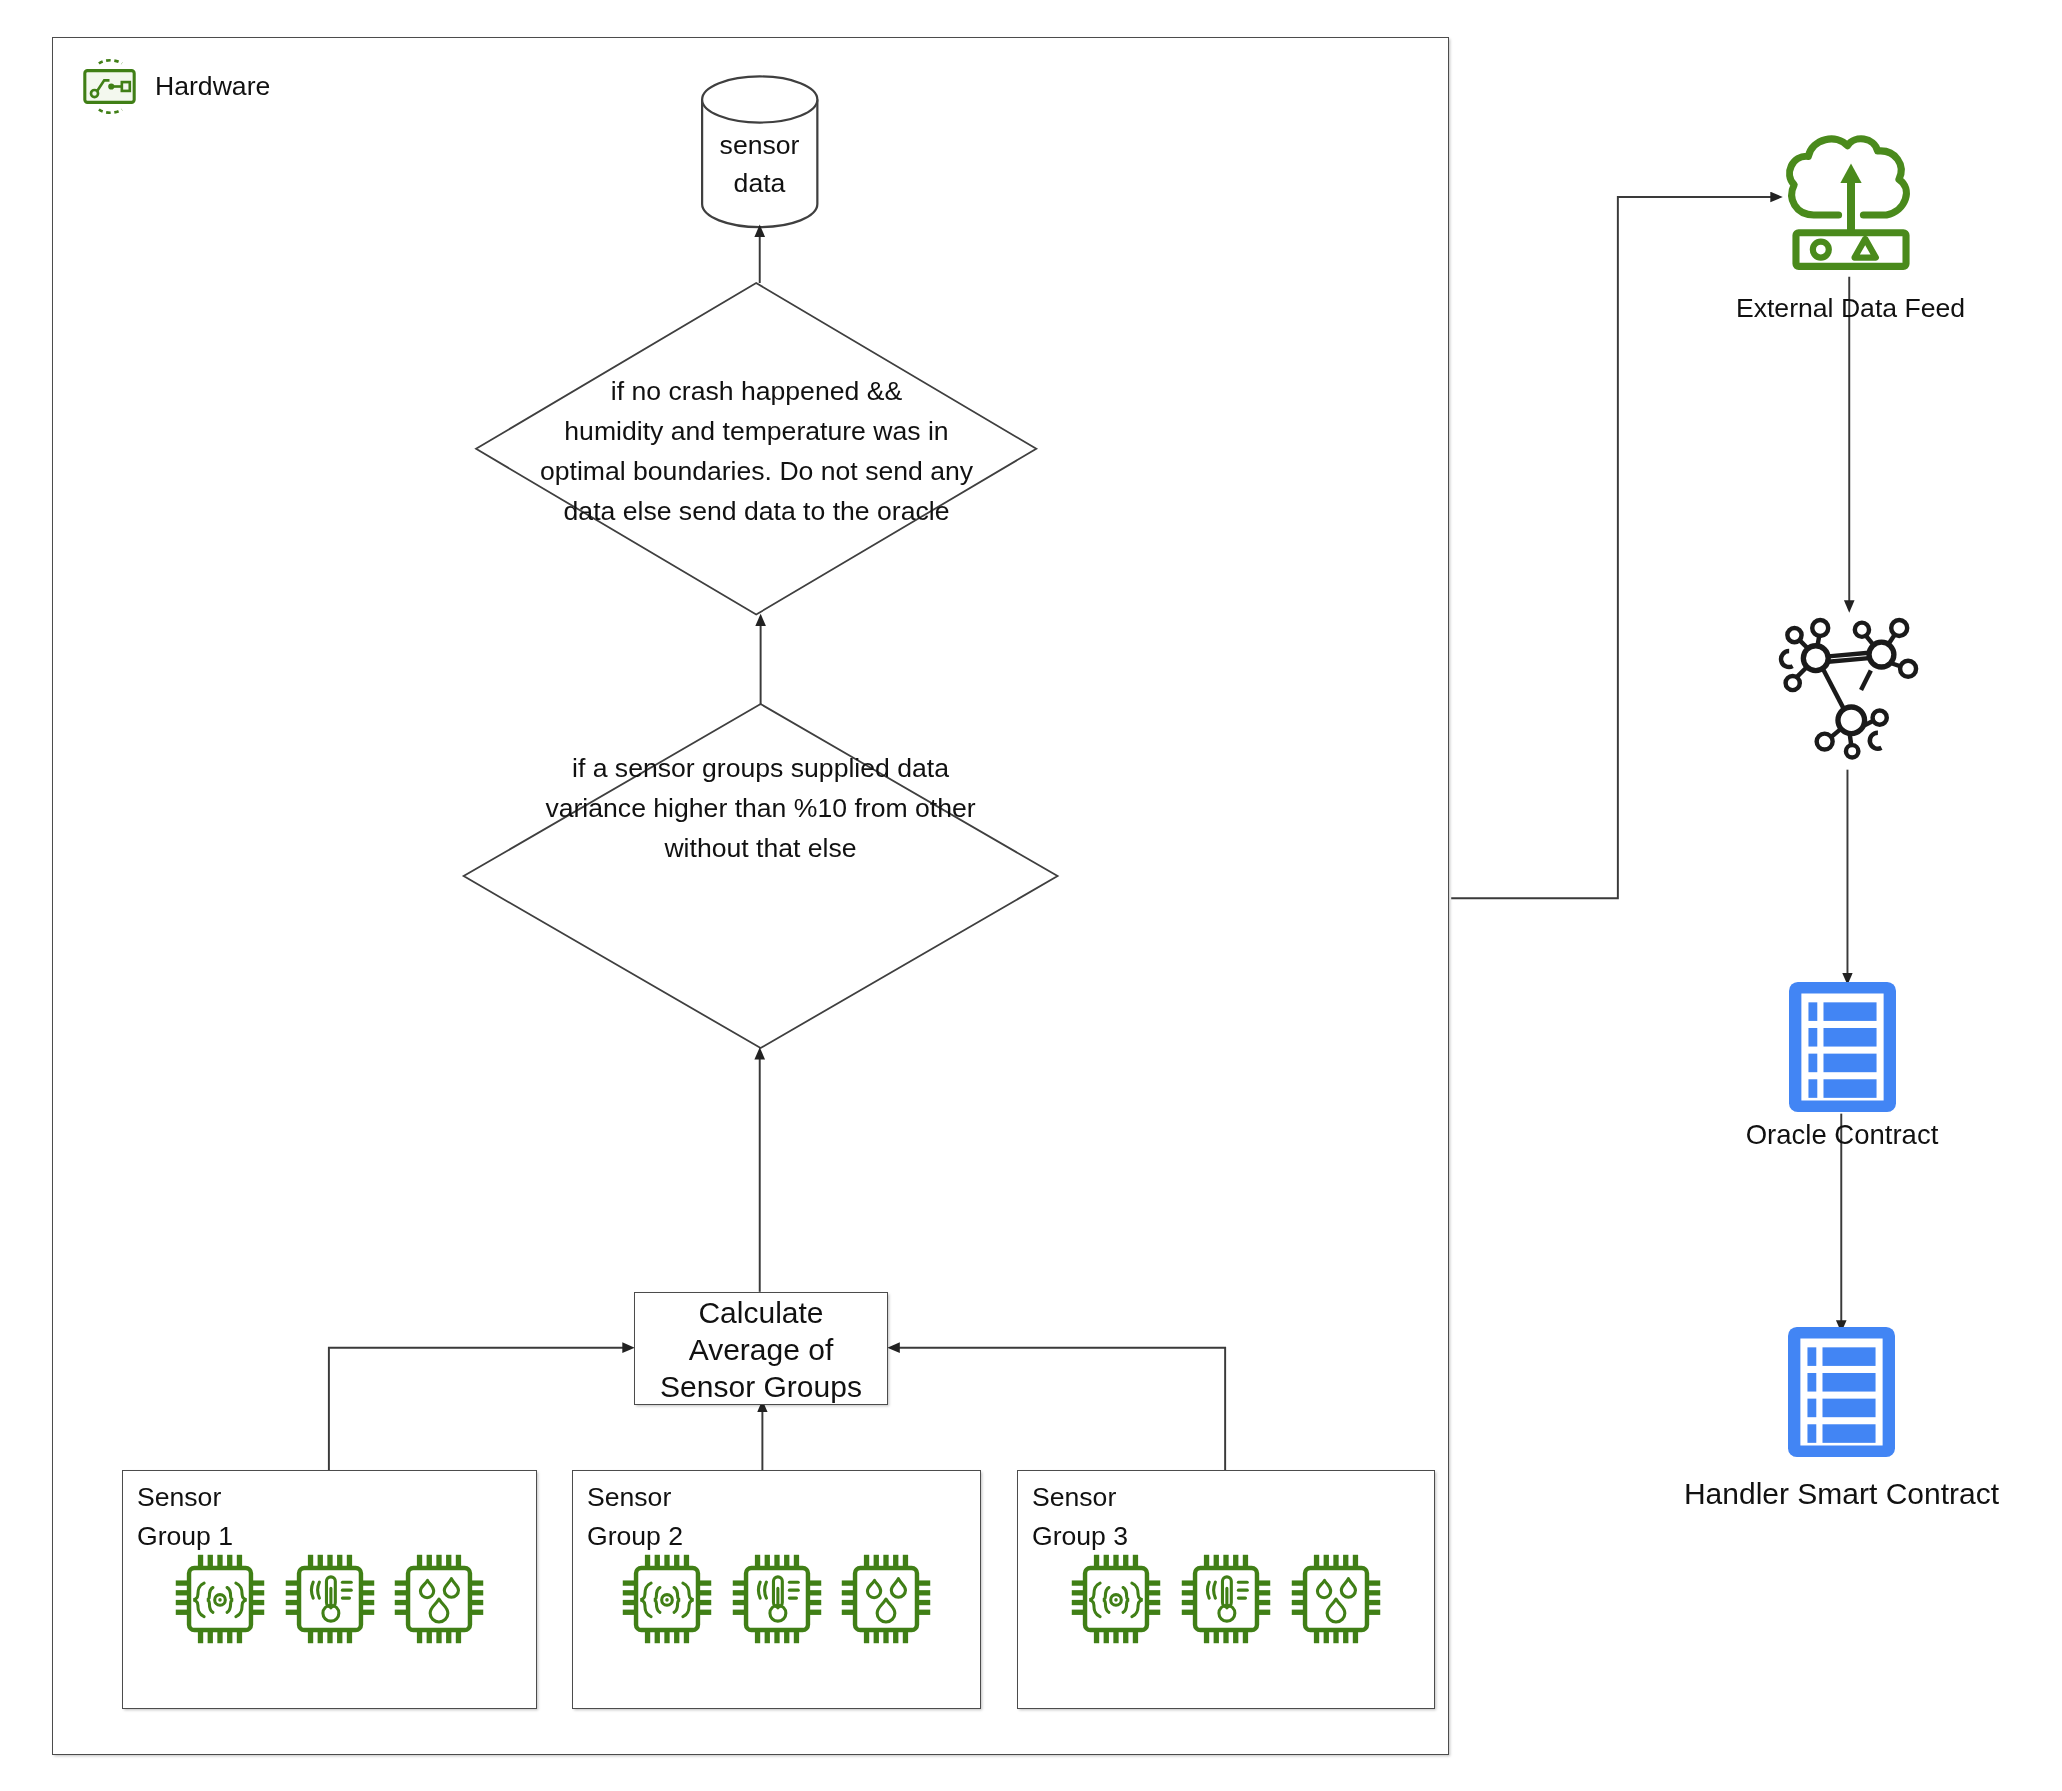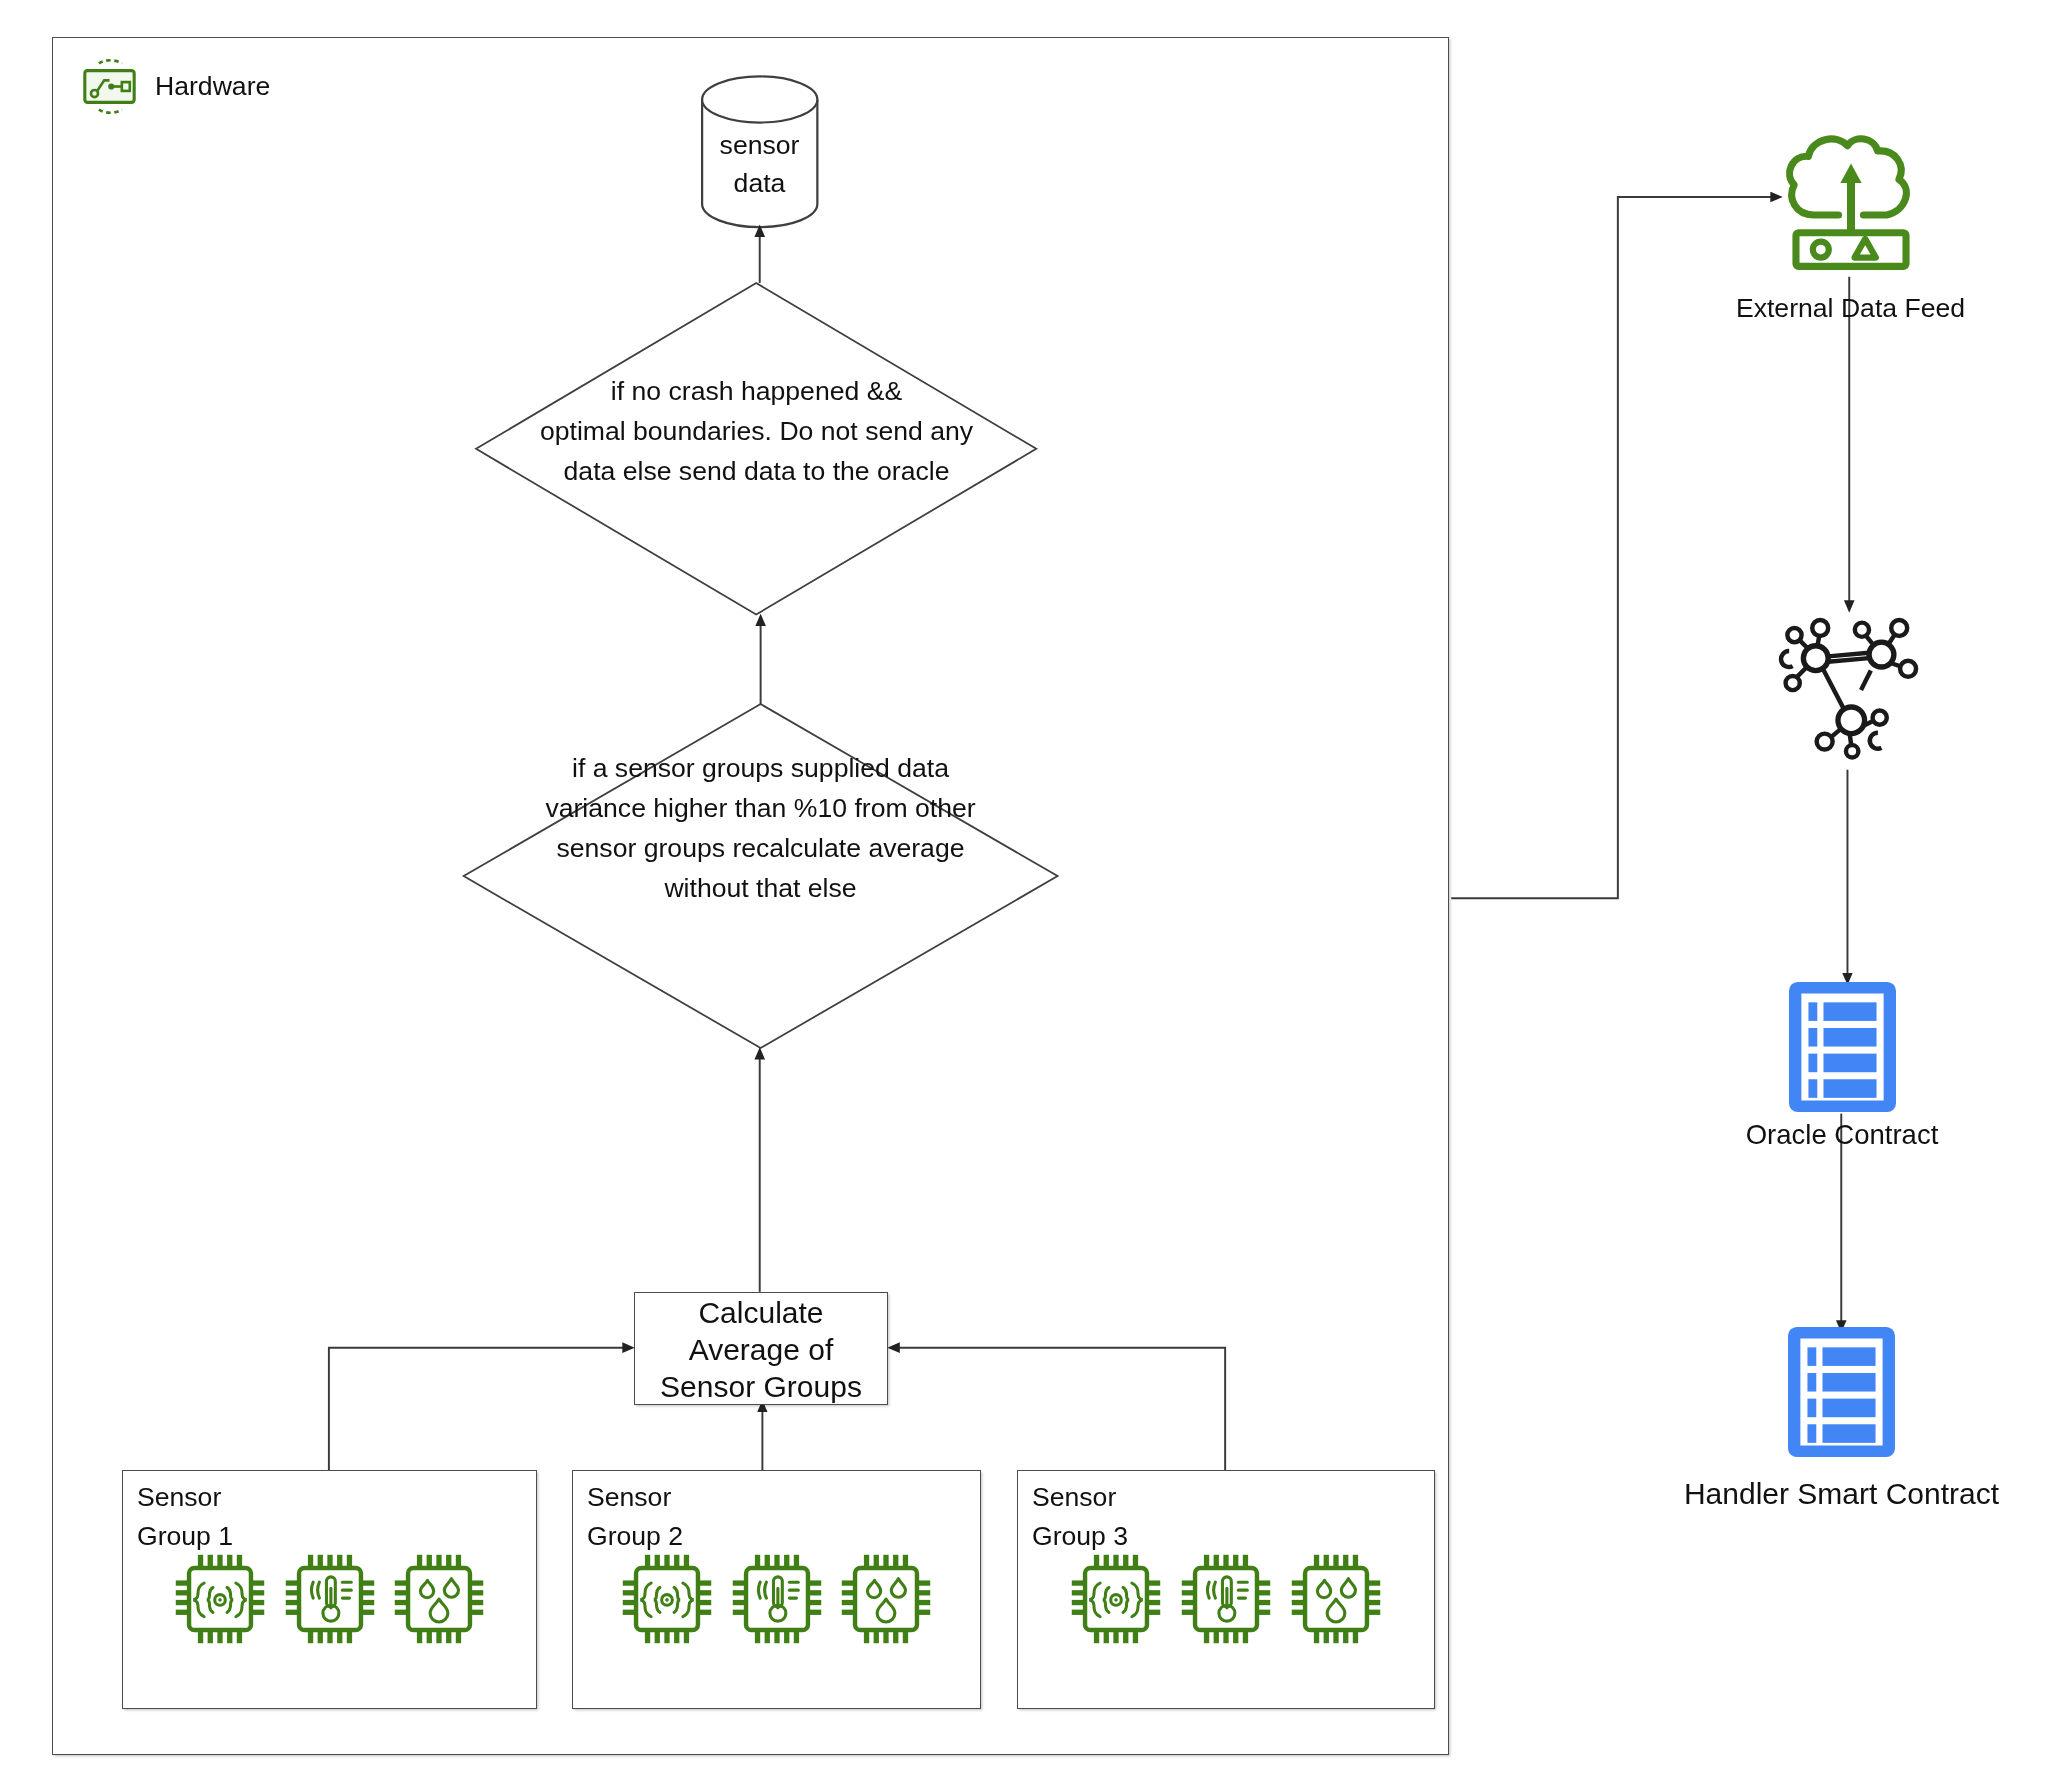--- a/index.html
+++ b/index.html
@@ -149,28 +149,28 @@
     </g>
   </svg>
 
   <div class="lbl dtext" style="left:702px;top:126px;width:115px;line-height:38px;">
     <div>sensor</div>
     <div>data</div>
   </div>
 
   <div class="lbl dtext" style="left:402px;top:371px;width:709px;">
     <div>if no crash happened &amp;&amp;</div>
+    <div>humidity and temperature was in</div>
     <div>optimal boundaries. Do not send any</div>
     <div>data else send data to the oracle</div>
   </div>
 
   <div class="lbl dtext" style="left:406px;top:748px;width:709px;">
     <div>if a sensor groups supplied data</div>
     <div>variance higher than %10 from other</div>
-    <div>sensor groups recalculate average</div>
     <div>without that else</div>
   </div>
 
   <div class="box" style="left:634px;top:1292px;width:254px;height:113px;z-index:2;border-color:#4c4c4c;"></div>
   <div class="lbl dtext" style="left:634px;top:1294px;width:254px;font-size:30px;line-height:37px;">
     <div>Calculate</div>
     <div>Average of</div>
     <div>Sensor Groups</div>
   </div>
 

